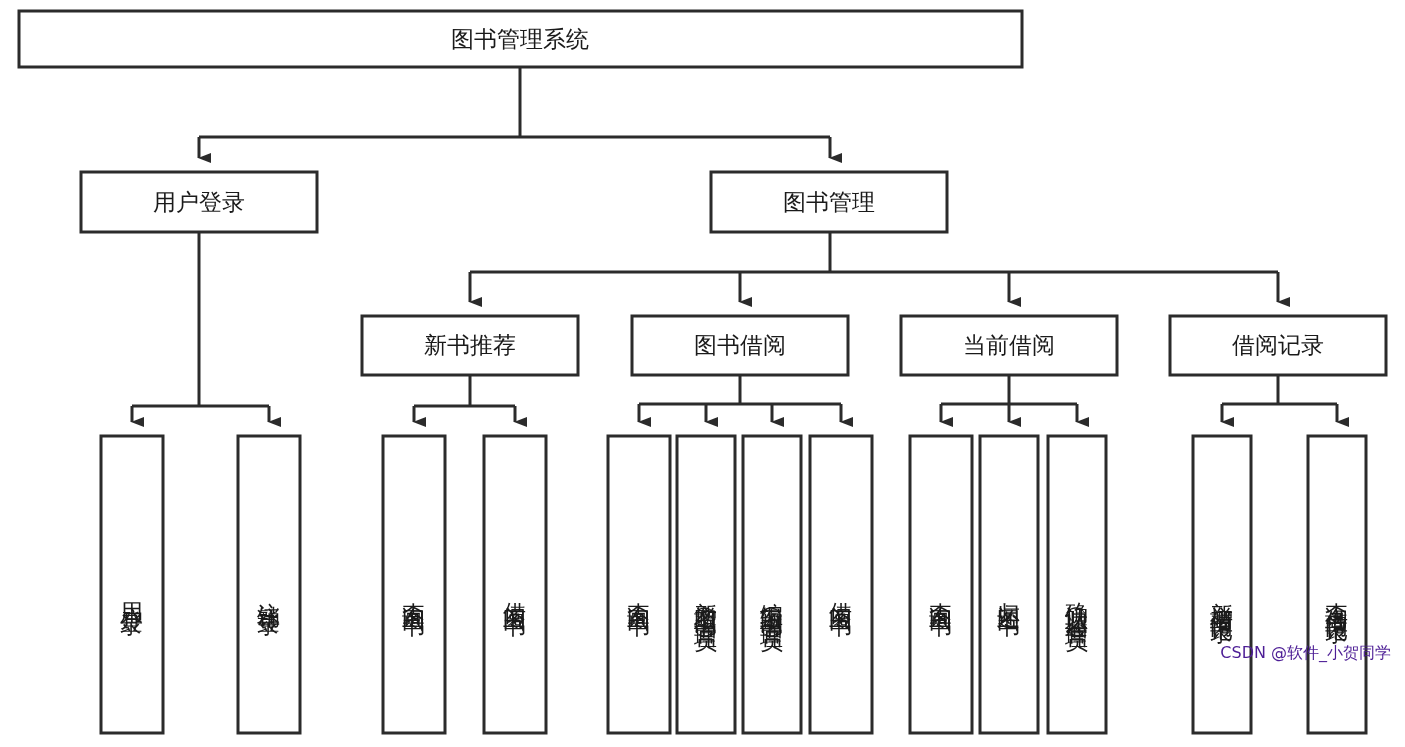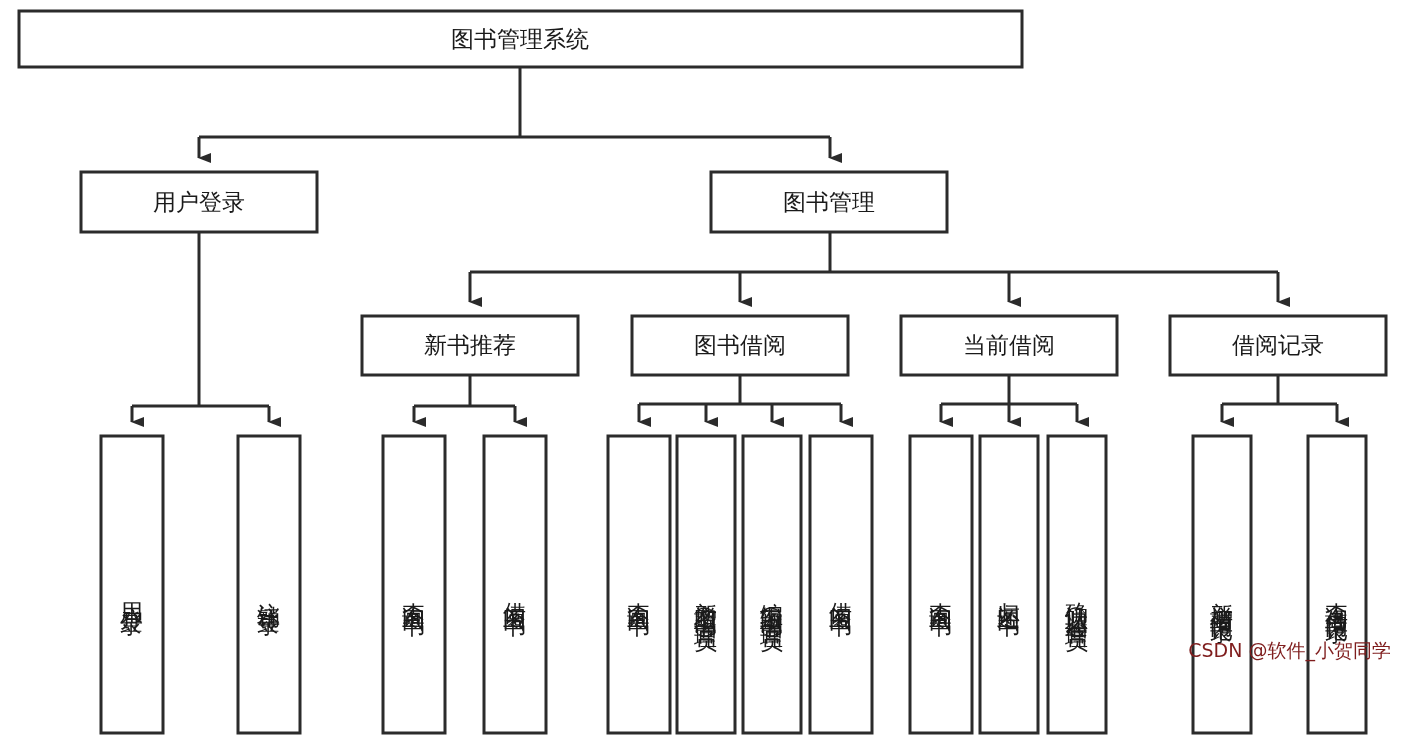--- a/index.html
+++ b/index.html
@@ -52,22 +52,22 @@
     writing-mode: vertical-rl;
     text-orientation: upright;
     letter-spacing: 4px;
     dominant-baseline: central;
   }
   .watermark-text {
     position: absolute;
     right: 14px;
     bottom: 6px;
     font-family: "DejaVu Sans", "Liberation Sans", sans-serif;
-    font-size: 19px;
-    color: #7f1d1d;
+    font-size: 16px;
+    color: #4c1d95;
     white-space: nowrap;
     pointer-events: none;
     user-select: none;
   }
 </style>
 </head>
 <body>
 
 <div id="diagram-root">
 

